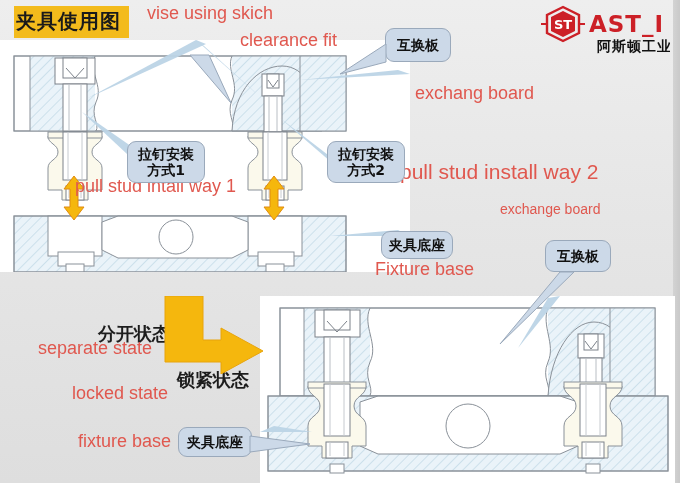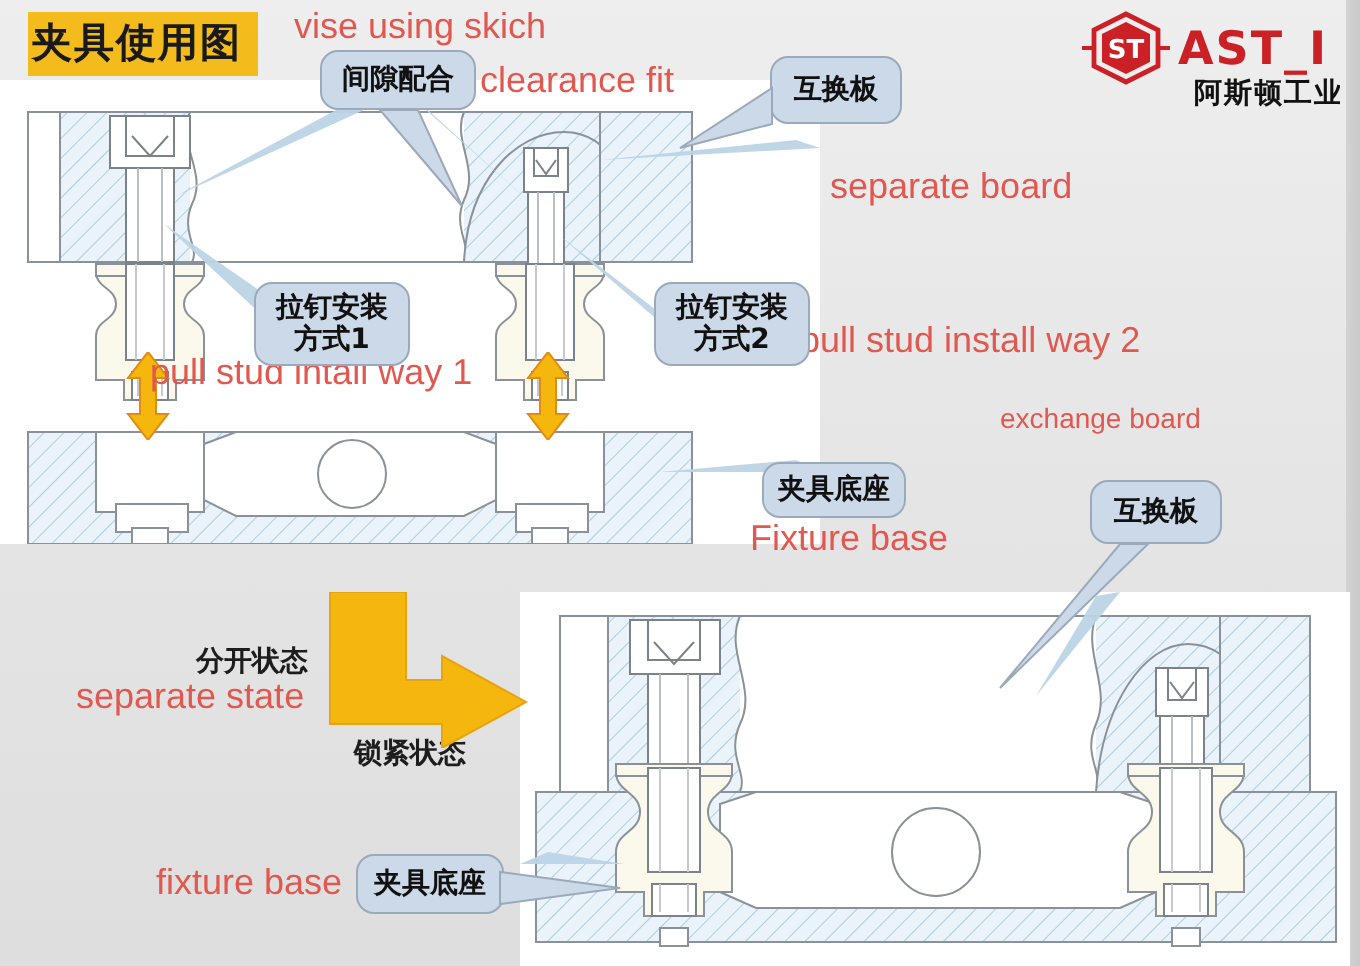--- a/index.html
+++ b/index.html
@@ -25,21 +25,21 @@
   #title-banner{
     position:absolute;left:14px;top:6px;
     background:#f3bb1c;color:#1a1a1a;
     font-weight:bold;font-size:20px;line-height:1;
     padding:5px 8px 7px 2px;letter-spacing:1px;
     font-family:"DejaVu Sans",sans-serif;
   }
   
   .red-text{position:absolute;color:#e0584f;font-size:17px;white-space:nowrap;}
   
-  .cn-text{position:absolute;color:#1d1d1d;font-size:14px;font-weight:bold;
+  .cn-text{position:absolute;color:#1d1d1d;font-size:18px;font-weight:bold;
     font-family:"DejaVu Sans",sans-serif;white-space:nowrap;}
 
   
   .callout{
     position:absolute;
     background:#ccd9e8;border:1px solid #9aa9bb;border-radius:9px;
     color:#111;font-size:14px;font-weight:bold;
     font-family:"DejaVu Sans",sans-serif;
     display:flex;align-items:center;justify-content:center;
     text-align:center;line-height:1.15;
@@ -268,44 +268,44 @@
         <polygon points="300,0 288,2 258,52" opacity="0.95"></polygon>
         <polygon points="0,136 14,130 52,136" opacity="0.95"></polygon>
       </g>
     </svg>
   </div>
 
   <div class="red-text" style="left:240px;top:30px;font-size:18px;">clearance fit</div>
 
   <div class="red-text" style="left:147px;top:3px;font-size:18px;">vise using skich</div>
 
-  <div class="red-text" style="left:415px;top:83px;font-size:18px;">separate board</div>
+  <div class="red-text" style="left:415px;top:83px;font-size:18px;">exchang board</div>
 
   <div class="red-text" style="left:75px;top:176px;font-size:18px;">pull stud intall way 1</div>
 
-  <div class="red-text" style="left:400px;top:160px;font-size:18px;">pull stud install way 2</div>
+  <div class="red-text" style="left:400px;top:160px;font-size:21px;">pull stud install way 2</div>
 
   <div class="red-text" style="left:500px;top:201px;font-size:14px;">exchange board</div>
 
   <div class="red-text" style="left:375px;top:259px;font-size:18px;">Fixture base</div>
 
   <div class="cn-text" style="left:98px;top:322px;">分开状态</div>
 
   <div class="red-text" style="left:38px;top:338px;font-size:18px;">separate state</div>
 
+  <div class="red-text" style="left:72px;top:383px;font-size:18px;">locked state</div>
 
   <div class="cn-text" style="left:177px;top:368px;">锁紧状态</div>
 
   <div class="red-text" style="left:78px;top:431px;font-size:18px;">fixture base</div>
 
   <svg style="position:absolute;left:163px;top:296px" width="110" height="78">
     <polygon points="2,0 40,0 40,44 58,44 58,32 100,55 58,78 58,66 2,66" fill="#f5b70d" stroke="#e8a40c" stroke-width="1"></polygon>
   </svg>
 
-  <div class="callout" style="left:160px;top:25px;width:78px;height:30px;">间隙配合</div>
   <svg class="callout-tail" style="left:185px;top:53px" width="90" height="52">
     <polygon points="5,2 24,2 46,50" fill="#ccd9e8" stroke="#9aa9bb" stroke-width="1"></polygon>
   </svg>
 
   <div class="callout" style="left:385px;top:28px;width:66px;height:34px;">互换板</div>
   <svg class="callout-tail" style="left:338px;top:40px" width="52" height="38">
     <polygon points="48,4 48,22 2,34" fill="#ccd9e8" stroke="#9aa9bb" stroke-width="1"></polygon>
   </svg>
 
   <div class="callout" style="left:127px;top:141px;width:78px;height:42px;">拉钉安装

